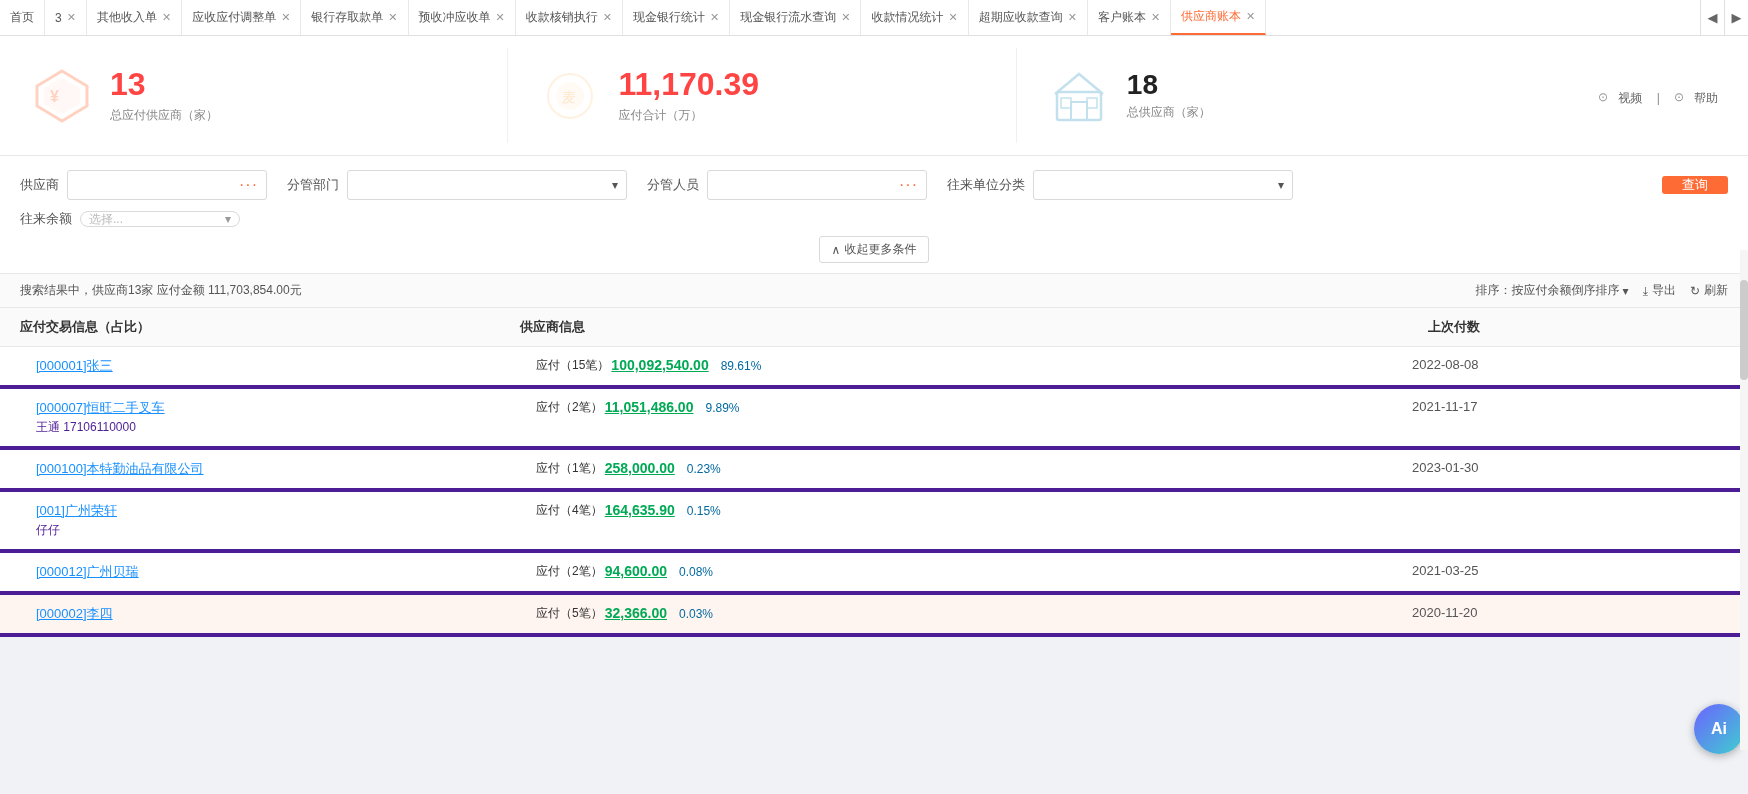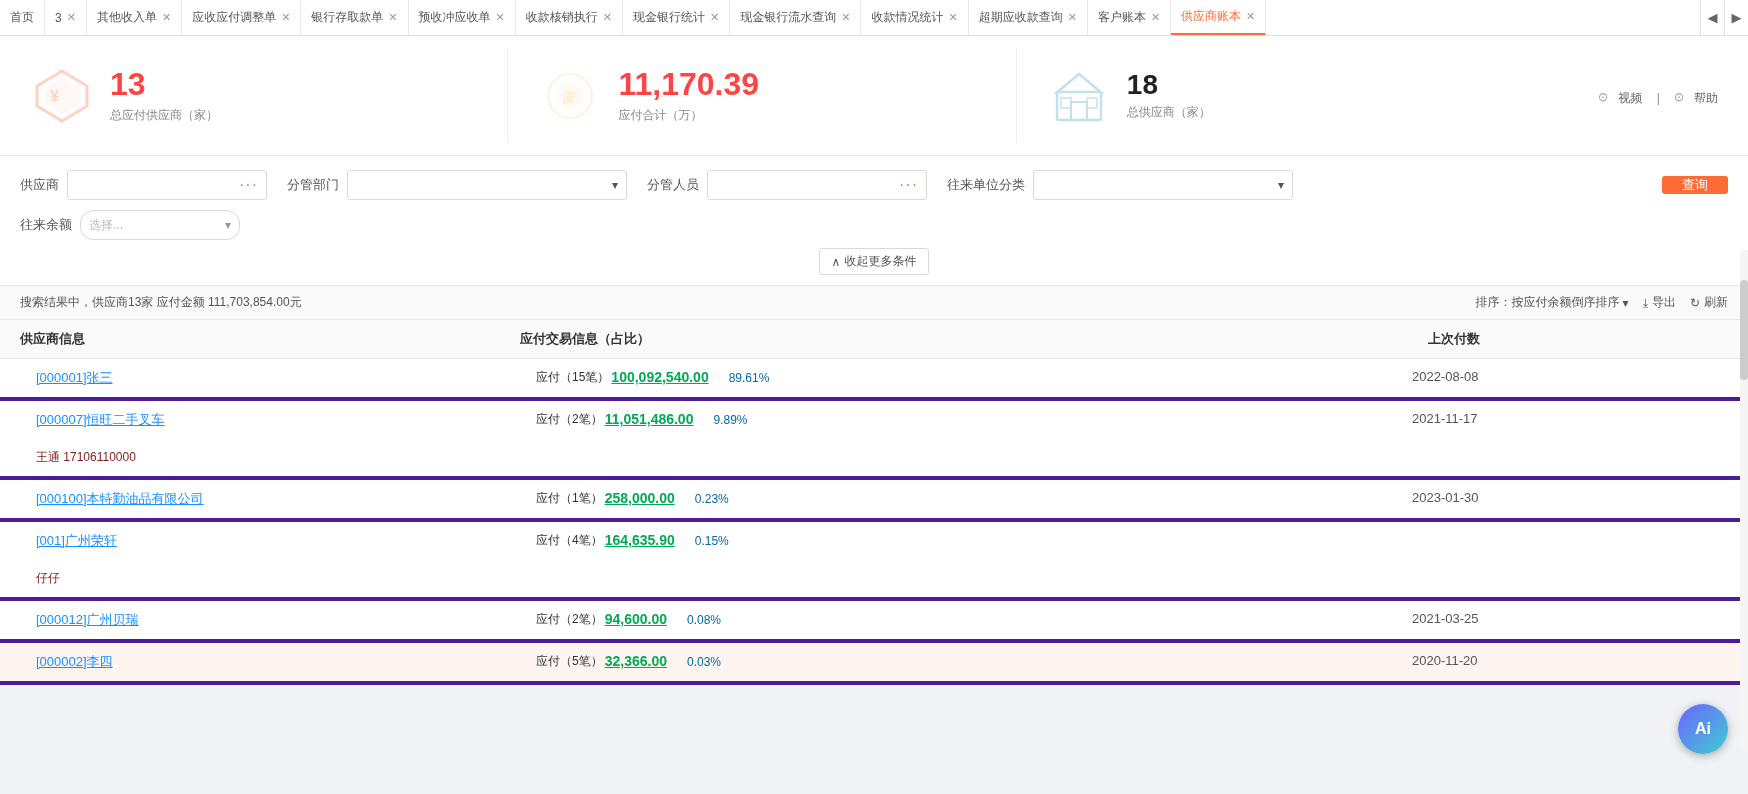--- a/index.html
+++ b/index.html
@@ -34,41 +34,41 @@
     .filter-area { background: #fff; padding: 14px 20px 10px; border-bottom: 1px solid #e8e8e8; }
     .filter-row { display: flex; align-items: center; margin-bottom: 10px; gap: 20px; }
     .filter-item { display: flex; align-items: center; gap: 8px; }
     .filter-label { color: #555; font-size: 13px; white-space: nowrap; }
     .filter-input { width: 200px; height: 30px; border: 1px solid #d9d9d9; border-radius: 3px; padding: 0 8px; font-size: 12px; color: #999; display: flex; align-items: center; justify-content: space-between; cursor: pointer; }
     .filter-input .dots { color: #ff6b35; font-size: 16px; letter-spacing: 1px; }
     .filter-select { width: 260px; height: 30px; border: 1px solid #d9d9d9; border-radius: 3px; padding: 0 8px; font-size: 12px; color: #555; display: flex; align-items: center; justify-content: space-between; cursor: pointer; }
     .query-btn { background: #ff6b35; color: #fff; border: none; border-radius: 3px; padding: 0 20px; height: 18px; font-size: 13px; cursor: pointer; margin-left: auto; }
     .filter-row2 { display: flex; align-items: center; gap: 20px; }
     .balance-label { color: #555; font-size: 13px; }
-    .balance-select { width: 160px; height: 30px; border: 1px solid #d9d9d9; border-radius: 13px; padding: 0 8px; font-size: 12px; color: #999; display: flex; align-items: center; justify-content: space-between; cursor: pointer; }
+    .balance-select { width: 160px; height: 16px; border: 1px solid #d9d9d9; border-radius: 13px; padding: 0 8px; font-size: 12px; color: #999; display: flex; align-items: center; justify-content: space-between; cursor: pointer; }
     .collapse-btn { display: flex; align-items: center; gap: 4px; color: #555; font-size: 12px; cursor: pointer; border: 1px solid #d9d9d9; border-radius: 3px; padding: 4px 12px; background: #fff; margin: 0 auto; width: fit-content; }
 
     
     .result-bar { display: flex; align-items: center; padding: 8px 20px; background: #fafafa; border-bottom: 1px solid #e8e8e8; font-size: 12px; color: #555; }
     .result-bar .right-actions { margin-left: auto; display: flex; align-items: center; gap: 14px; color: #555; font-size: 12px; }
     .sort-select { font-size: 12px; color: #555; cursor: pointer; display: flex; align-items: center; gap: 3px; }
     .action-btn { display: flex; align-items: center; gap: 4px; cursor: pointer; color: #555; }
 
     
     .table-container { background: #fff; }
     .table-header { display: grid; grid-template-columns: 500px 1fr 300px; padding: 10px 20px; background: #fafafa; border-bottom: 1px solid #e8e8e8; font-weight: bold; font-size: 13px; color: #333; }
     .table-row { display: grid; grid-template-columns: 500px 1fr 300px; padding: 10px 36px; border-bottom: 4px solid #4c1d95; align-items: start; }
     .table-row.highlighted { background: #fff5f0; }
     .supplier-name { color: #1890ff; text-decoration: underline; cursor: pointer; font-size: 13px; }
-    .supplier-sub { color: #7f1d1d; font-size: 12px; margin-top: 20px; }
+    .supplier-sub { color: #4c1d95; font-size: 12px; margin-top: 2px; }
     .payable-info { display: flex; flex-direction: row; gap: 2px; }
     .payable-label { color: #333; font-size: 12px; }
     .payable-amount { color: #00aa55; font-size: 14px; font-weight: bold; text-decoration: underline; cursor: pointer; }
     .payable-percent { color: #0369a1; font-size: 12px; margin-left: 12px; }
-    .payable-row { display: flex; align-items: baseline; gap: 8px; }
+    .payable-row { display: flex; align-items: baseline; gap: 0; }
     .last-pay-date { color: #555; font-size: 13px; }
   </style>
 </head>
 <body>
 
 <div class="top-nav">
   <div class="nav-item">
     <span>首页</span>
   </div>
   <div class="nav-item">
@@ -242,22 +242,22 @@
     </div>
     <div class="action-btn">
       <span>↻</span>
       <span>刷新</span>
     </div>
   </div>
 </div>
 
 <div class="table-container">
   <div class="table-header">
+    <span>应付交易信息（占比）</span>
     <span>供应商信息</span>
-    <span>应付交易信息（占比）</span>
     <span>上次付数</span>
   </div>
 
   <div class="table-row">
     <div>
       <div class="supplier-name">
         <span>[000001]张三</span>
       </div>
     </div>
     <div class="payable-info">
@@ -358,19 +358,19 @@
         <span class="payable-amount">32,366.00</span>
         <span class="payable-percent">0.03%</span>
       </div>
     </div>
     <div>
       <span class="last-pay-date">2020-11-20</span>
     </div>
   </div>
 </div>
 
-<div style="position:fixed; right:20px; bottom:40px; width:50px; height:50px; background: linear-gradient(135deg, #6c63ff, #3ecfcf); border-radius:50%; display:flex; align-items:center; justify-content:center; cursor:pointer; box-shadow: 0 2px 8px rgba(0,0,0,0.3); font-weight:bold; color:#fff; font-size:16px;">
+<div style="position:fixed; right:4px; bottom:40px; width:50px; height:50px; background: linear-gradient(135deg, #6c63ff, #3ecfcf); border-radius:50%; display:flex; align-items:center; justify-content:center; cursor:pointer; box-shadow: 0 2px 8px rgba(0,0,0,0.3); font-weight:bold; color:#fff; font-size:16px;">
   <span>Ai</span>
 </div>
 
 <div style="position:fixed; right:0; top:250px; width:8px; height:500px; background:#f5f5f5;">
   <div style="width:8px; height:100px; background:#ccc; border-radius:4px; margin-top:30px;"></div>
 </div>
 
 </body></html>

